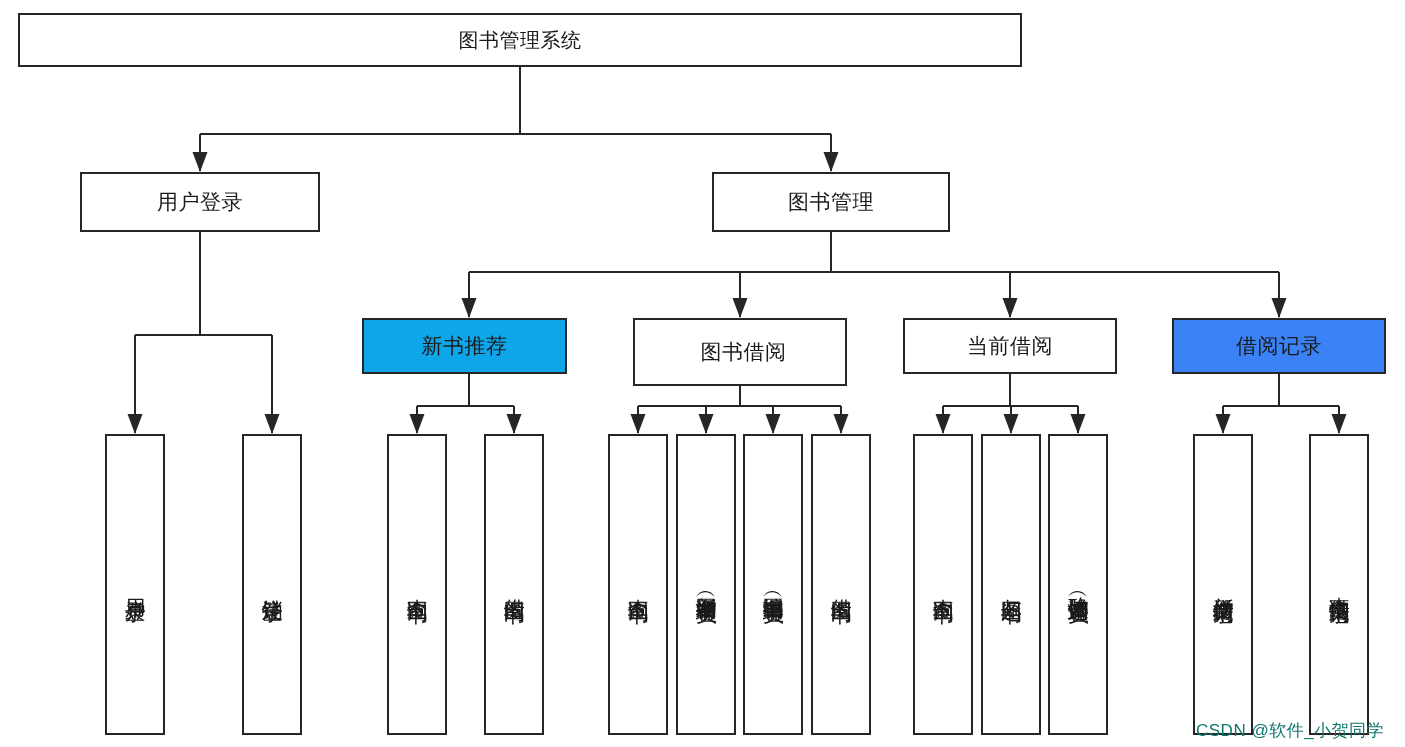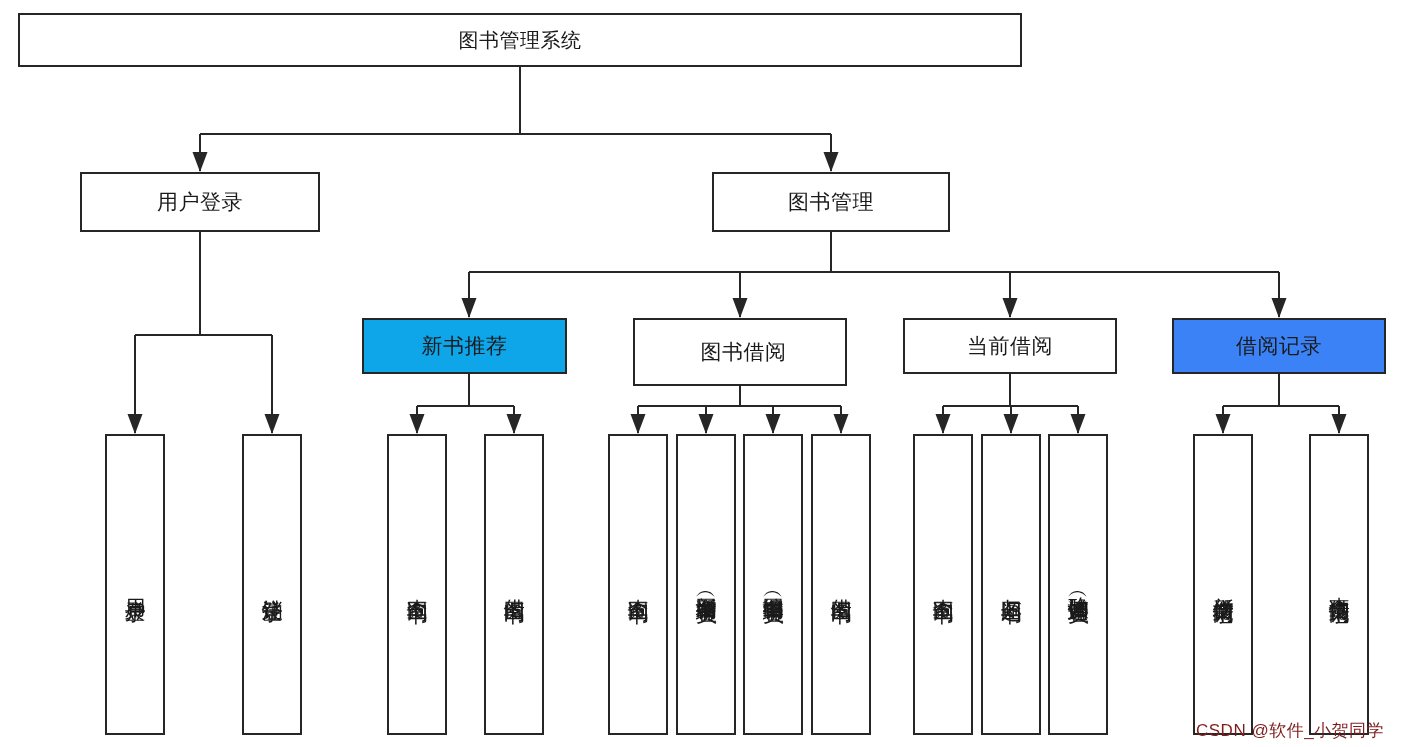--- a/index.html
+++ b/index.html
@@ -192,15 +192,15 @@
         <span class="node-label">确认归还（管理员）</span>
       </div>
       <div class="node vertical" style="left: 1193px; top: 434px; width: 60px; height: 301px; border-color: rgb(38, 38, 38); background: rgb(255, 255, 255); color: rgb(26, 26, 26);">
         <span class="node-label">新增借阅记录</span>
       </div>
       <div class="node vertical" style="left: 1309px; top: 434px; width: 60px; height: 301px; border-color: rgb(38, 38, 38); background: rgb(255, 255, 255); color: rgb(26, 26, 26);">
         <span class="node-label">查询借阅记录</span>
       </div>
     </div>
 
-  <div class="watermark" style="left: 1196px; top: 719px; color: #7f1d1d; text-align: center;">CSDN @软件_小贺同学</div>
+  <div class="watermark" style="left: 1196px; top: 719px; color: #0f766e; text-align: center;">CSDN @软件_小贺同学</div>
 
 </div>
 
 </body></html>

